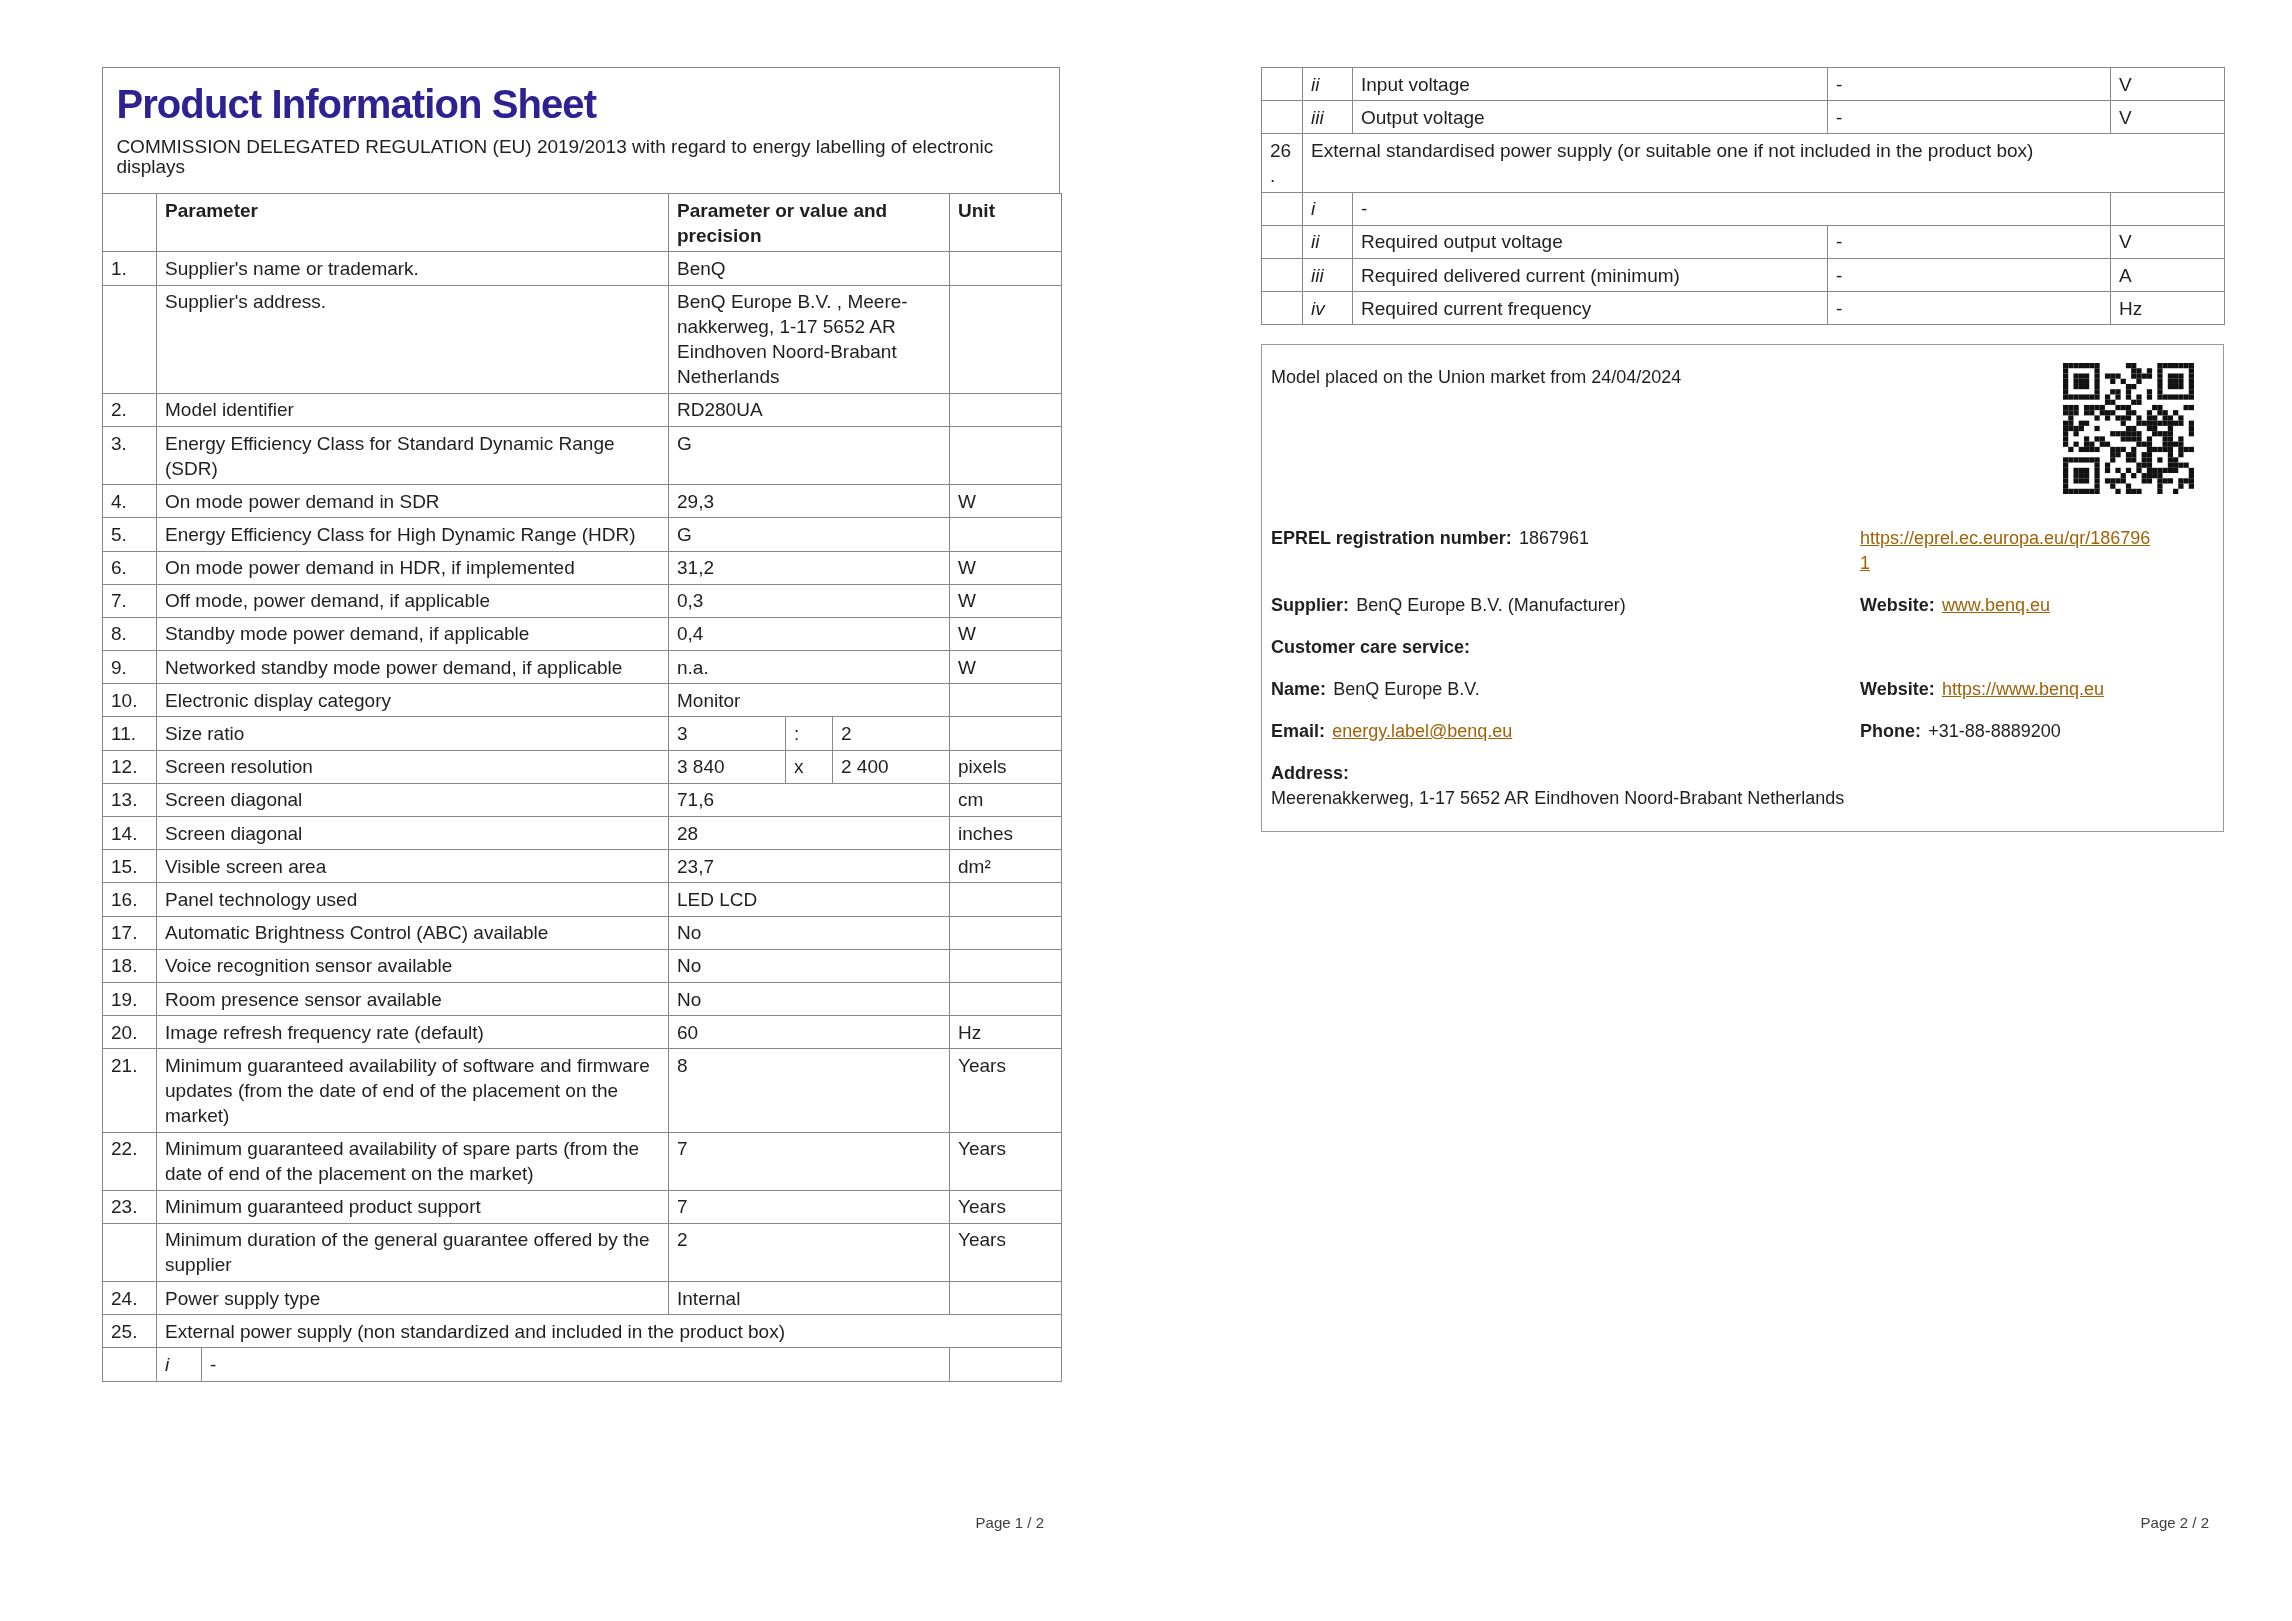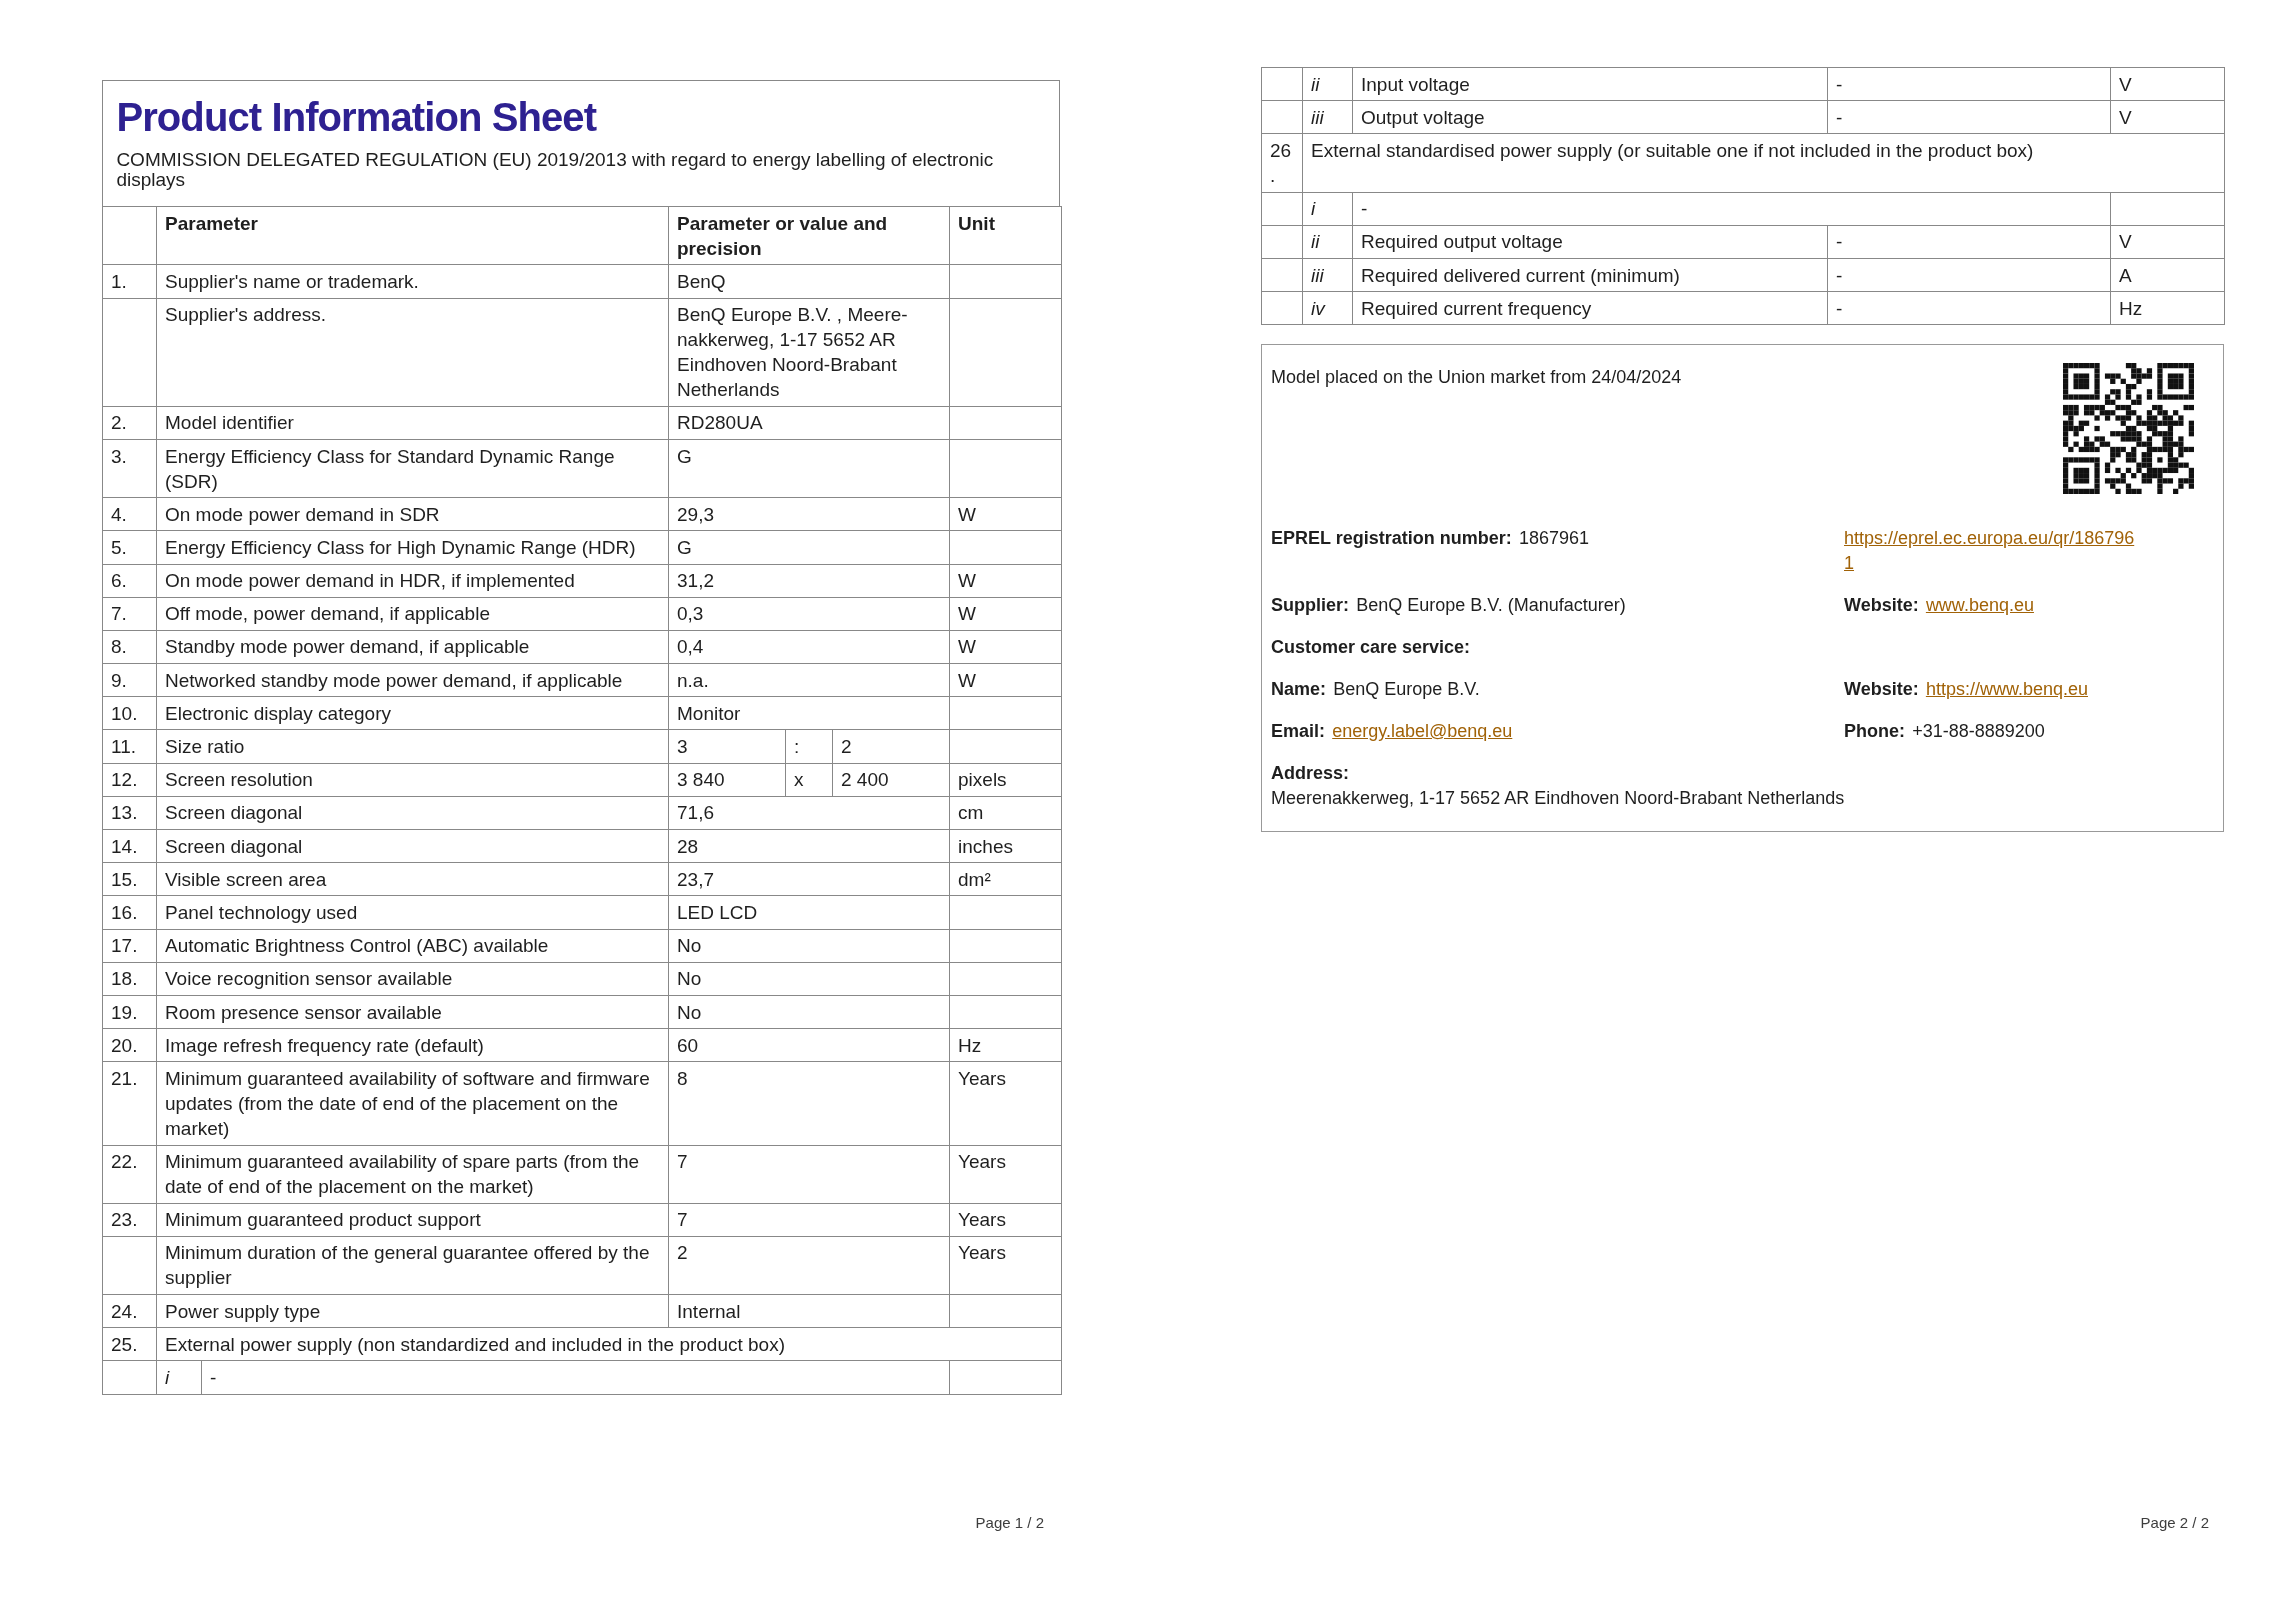--- a/index.html
+++ b/index.html
@@ -2,39 +2,39 @@
 <html style="font-size:14.3px"><head>
 <meta charset="utf-8">
 <style>
   html,body{margin:0;padding:0;background:#ffffff;}
   body{width:2293px;height:1621px;position:relative;overflow:hidden;
        font-family:"Liberation Sans",sans-serif;color:#1f1f1f;}
 
   
   .page1{position:absolute;left:102px;top:67px;width:958px;}
   .titlebox{box-sizing:border-box;border:0.9px solid #888;border-bottom:none;
-            padding:12.5px 14.3px 16px 13.4px;margin-top:13px;}
+            padding:12.5px 14.3px 16px 13.4px;}
   .title{font-size:40px;font-weight:bold;letter-spacing:-0.9px;color:#2e2191;line-height:1.15;}
   .subtitle{font-size:19px;line-height:20px;margin-top:10.7px;max-width:896px;}
 
   table.sheet{border-collapse:collapse;table-layout:fixed;width:100%;border-radius:21px;}
   table.sheet td,table.sheet th{border:0.9px solid #888;padding:3.6px 8px;
       font-size:19px;line-height:25px;vertical-align:top;text-align:left;
       font-weight:normal;word-wrap:break-word;}
   table.sheet th{font-weight:bold;}
   td.num{text-align:right;padding-right:6.3px;}
   td.vr{text-align:right;padding-right:9px;}
   td.vc{text-align:center;}
   td.subn{font-style:italic;}
 
   
   .page2{position:absolute;left:1261px;top:67px;width:963px;}
   .infobox{box-sizing:border-box;position:relative;margin-top:19px;height:488px;
            border:0.9px solid #999;padding:19.7px 10.7px 16px 9px;font-size:18px;line-height:25px;}
-  .ib-grid{display:grid;grid-template-columns:573px 1fr;column-gap:0;}
+  .ib-grid{display:grid;grid-template-columns:573px 1fr;column-gap:16px;}
   .ib-row{margin-bottom:17px;}
   .ib-market{margin-bottom:136px;}
   .ib-eprel-right{max-width:296px;word-break:break-all;display:inline-block;}
   .infobox b{margin-right:7.2px;}
   a.lnk{color:#a16207;text-decoration:underline;}
   .qr{position:absolute;top:18px;right:29px;width:131px;height:131px;}
 
   .footer{position:absolute;top:1514px;font-size:15px;color:#3d3d3d;text-align:right;}
   .f1{left:102px;width:942px;}
   .f2{left:1261px;width:948px;}

